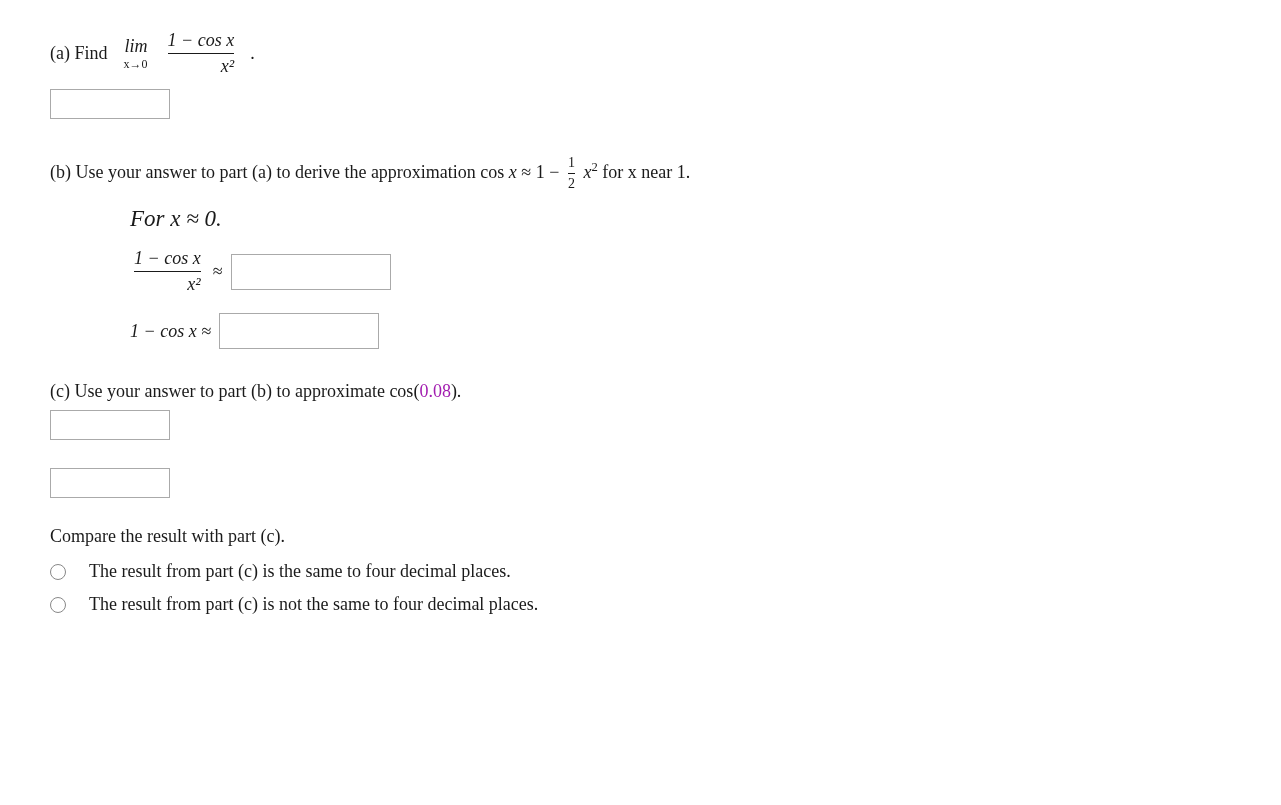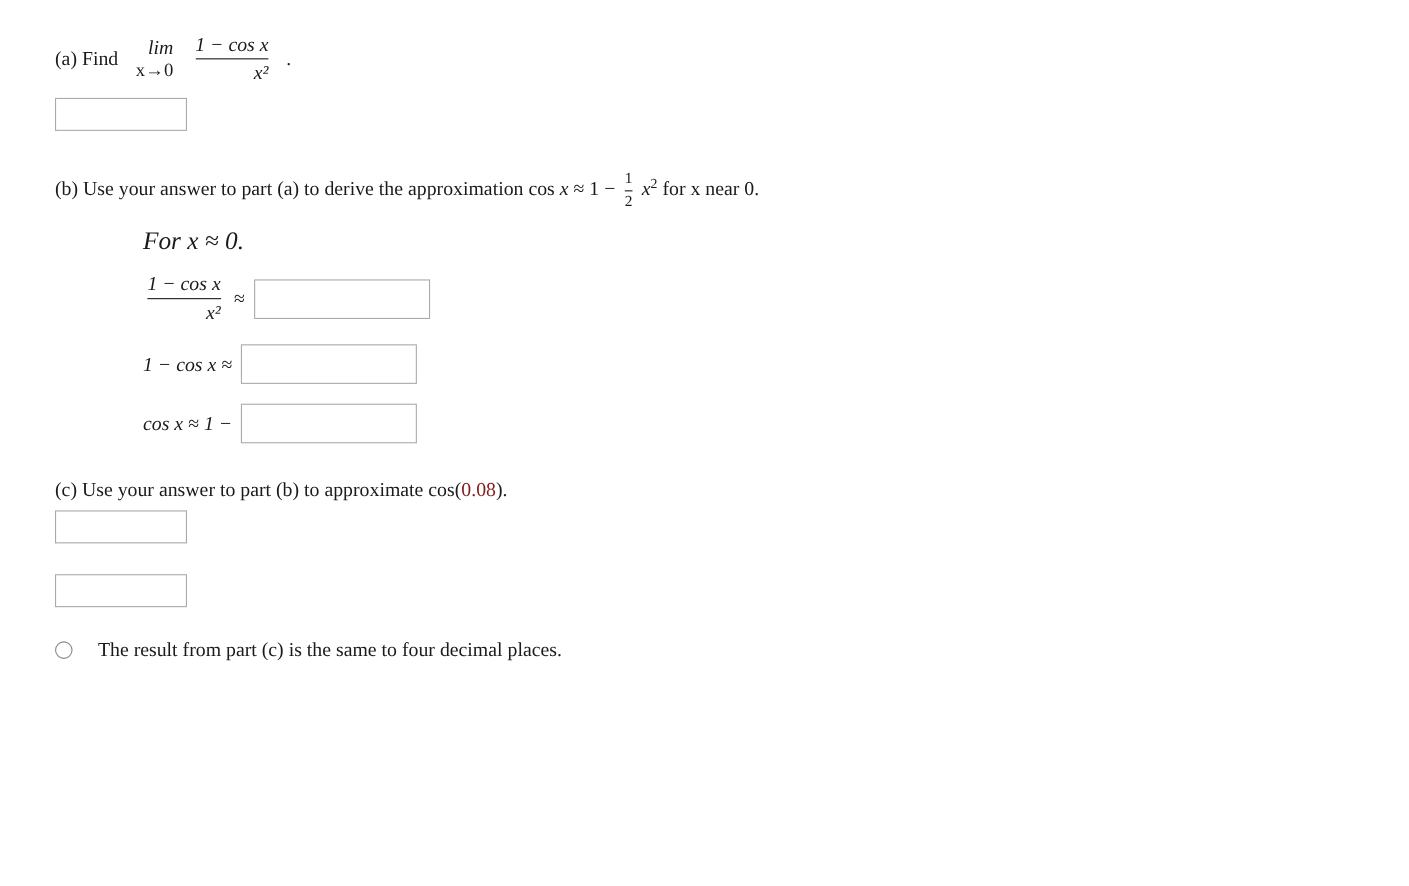--- a/index.html
+++ b/index.html
@@ -33,21 +33,21 @@
       align-items: flex-end;
       margin: 0 4px;
     }
 
     .lim-word {
       font-style: italic;
       font-size: 18px;
     }
 
     .lim-sub {
-      font-size: 17px;
+      font-size: 12px;
     }
 
     .fraction {
       display: inline-flex;
       flex-direction: column;
       align-items: flex-end;
       vertical-align: middle;
       margin: 0 4px;
     }
 
@@ -101,21 +101,21 @@
 
     .radio-circle {
       width: 16px;
       height: 16px;
       border-radius: 50%;
       border: 1.5px solid #888;
       display: inline-block;
       flex-shrink: 0;
     }
 
-    .red { color: #7f1d1d; }
+    .red { color: #a21caf; }
 
     .part-b-statement {
       font-size: 18px;
       margin-bottom: 14px;
     }
 
     .part-c, .part-d, .part-compare {
       margin-bottom: 28px;
     }
 
@@ -156,21 +156,21 @@
 
 <div class="section part-b">
   <div class="part-b-statement">
     <span>(b) Use your answer to part (a) to derive the approximation</span>
     <span> cos <span class="italic">x</span> ≈ 1 −</span>
     <span style="display:inline-flex; flex-direction:column; align-items:center; vertical-align:middle; margin: 0 4px;">
       <span style="border-bottom:1.5px solid #1a1a1a; padding-bottom:2px; font-size:14px;">1</span>
       <span style="padding-top:2px; font-size:14px;">2</span>
     </span>
     <span class="italic">x</span><span class="sup">2</span>
-    <span>for x near 0.</span>
+    <span>for x near 1.</span>
   </div>
 
   <div class="part-b-content">
 
     <div class="for-x-line">
       <span>For x ≈ 0.</span>
     </div>
 
     <div class="approx-row">
       <div class="fraction">
@@ -179,36 +179,39 @@
       </div>
       <span>≈</span>
       <input type="text" class="wide" style="display: inline-block; margin-top: 0px;">
     </div>
 
     <div class="approx-row">
       <span class="italic">1 − cos x ≈</span>
       <input type="text" class="wide" style="display: inline-block; margin-top: 0px;">
     </div>
 
-    <div class="approx-row">
-      <span class="italic">cos x ≈ 1 −</span>
-      <input type="text" class="wide" style="display: inline-block; margin-top: 0px;">
-    </div>
   </div>
 </div>
 
 <div class="section part-c">
   <div>
     <span>(c) Use your answer to part (b) to approximate cos(</span><span class="red">0.08</span><span>).</span>
   </div>
   <input type="text" style="">
 </div>
 
 <div class="section part-d">
   <input type="text" style="">
 </div>
 
 <div class="section part-compare">
+  <div style="margin-bottom:14px;">
+    <span>Compare the result with part (c).</span>
+  </div>
   <div class="radio-option">
     <div class="radio-circle"></div>
     <span>The result from part (c) is the same to four decimal places.</span>
   </div>
+  <div class="radio-option">
+    <div class="radio-circle"></div>
+    <span>The result from part (c) is not the same to four decimal places.</span>
+  </div>
 </div>
 
 </body></html>

